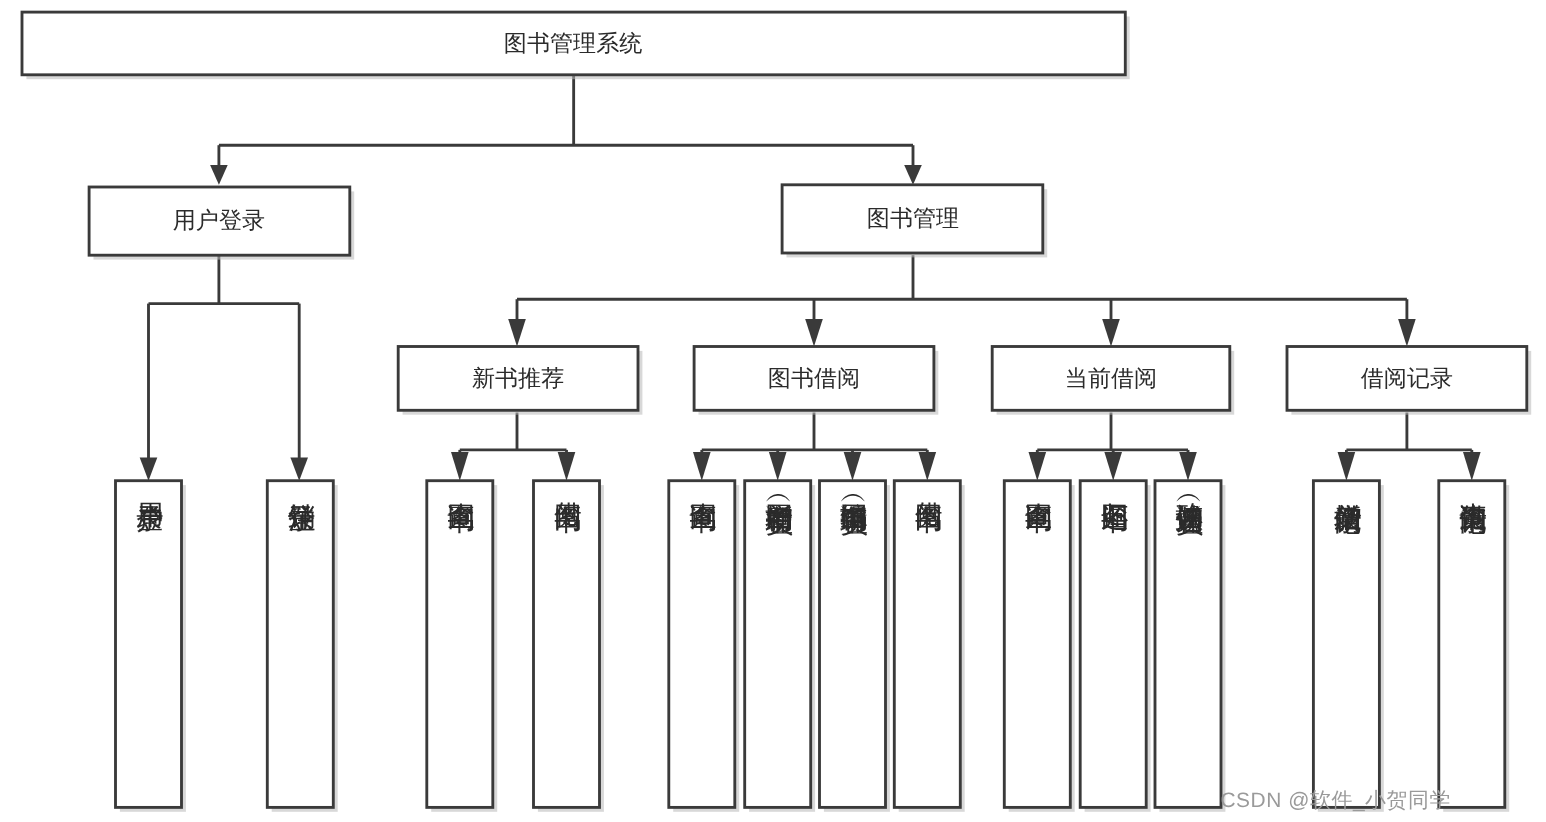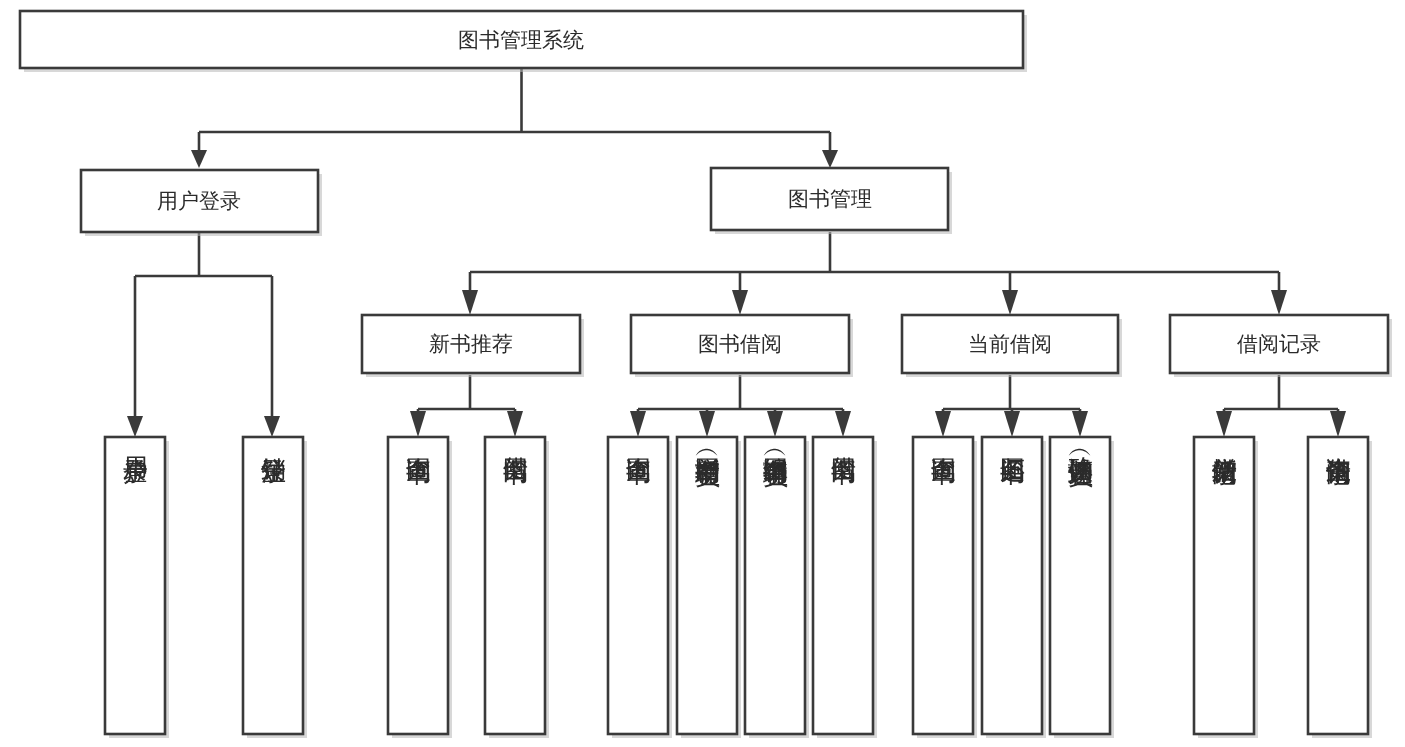--- a/index.html
+++ b/index.html
@@ -288,13 +288,14 @@
     <span class="leaf-label-v">确认归还（管理员）</span>
   </div>
 
   <div class="leaf-label-wrap" style="left:1194px; top:437px; width:60px; height:297px;">
     <span class="leaf-label-v">新增借阅记录</span>
   </div>
   <div class="leaf-label-wrap" style="left:1308px; top:437px; width:60px; height:297px;">
     <span class="leaf-label-v">查询借阅记录</span>
   </div>
 
+  <div class="watermark">CSDN @软件_小贺同学</div>
 </div>
 
 </body></html>

